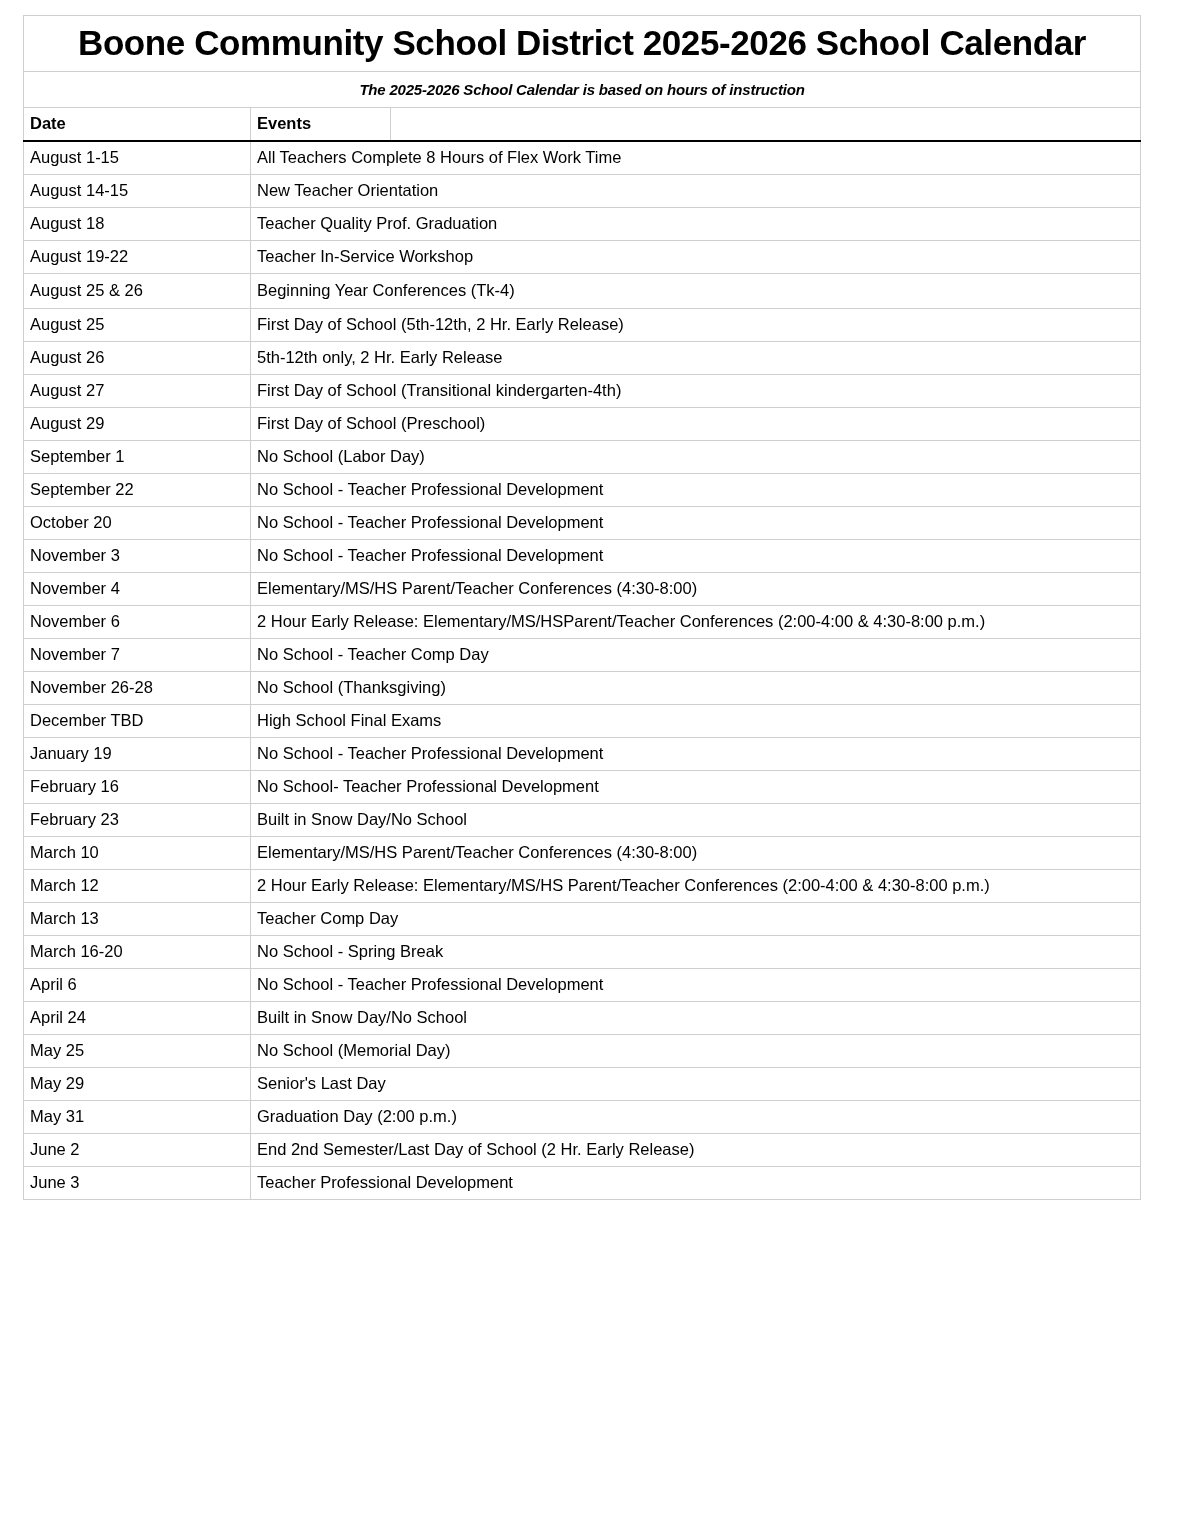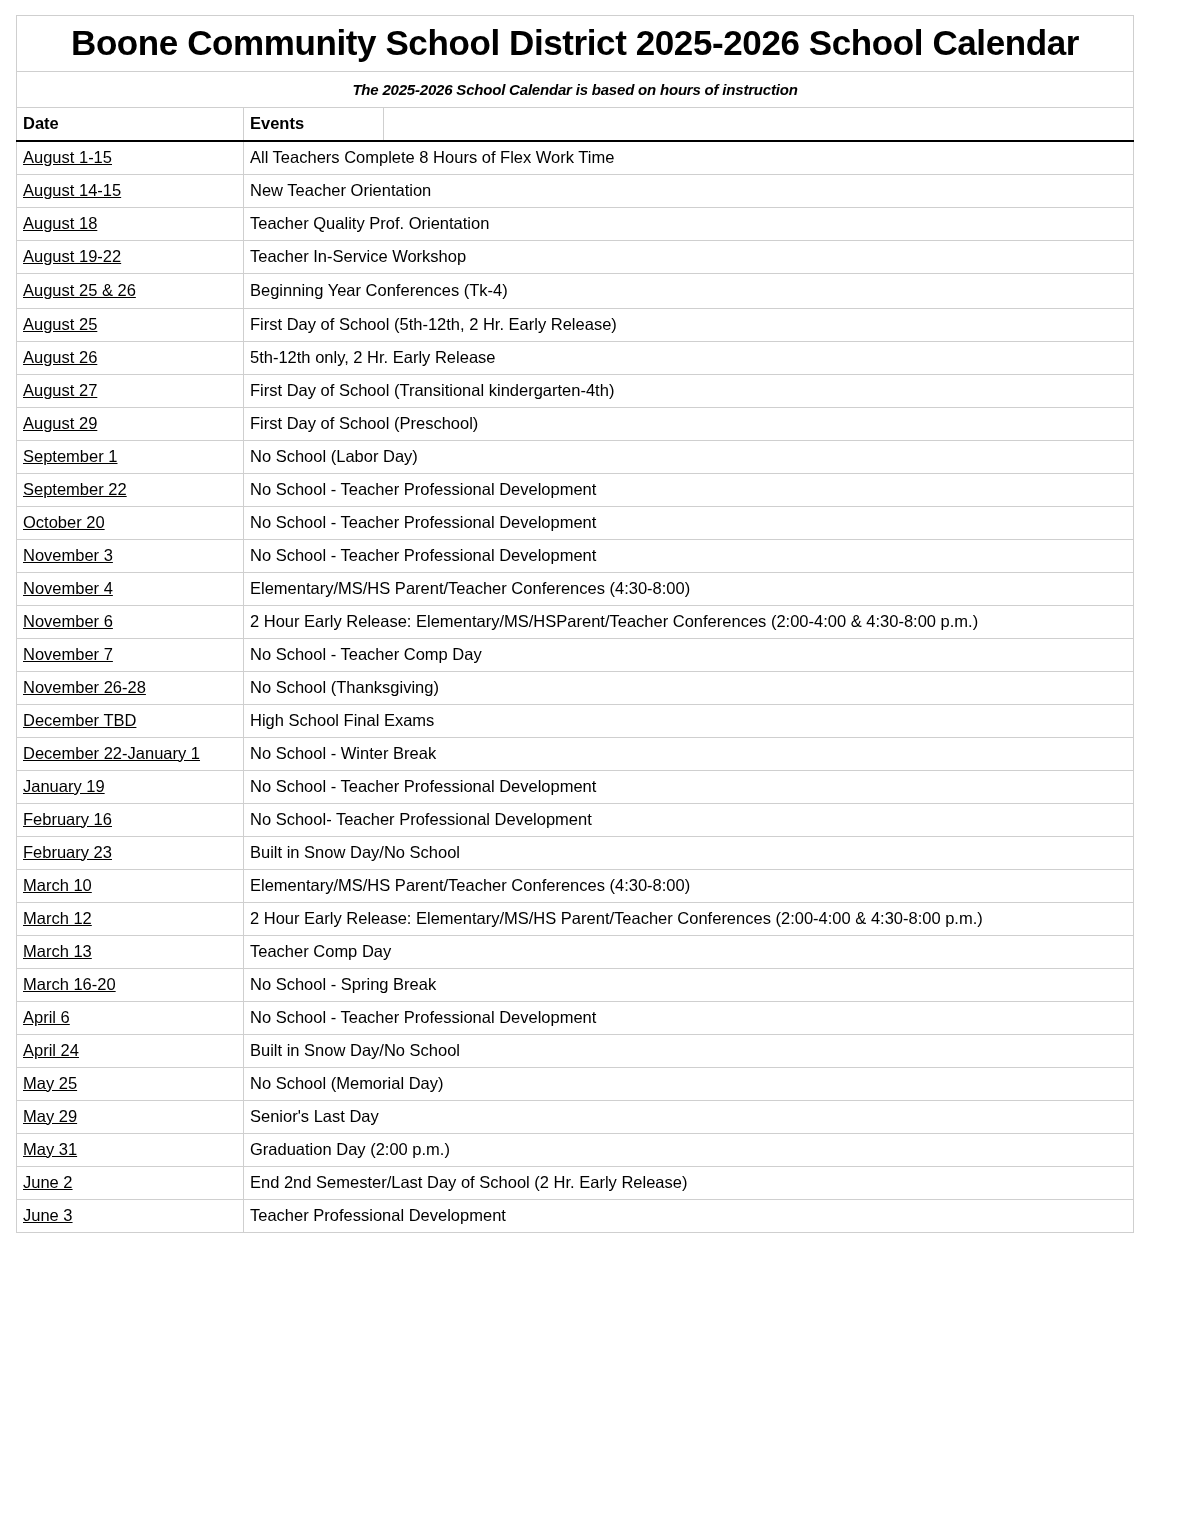--- a/index.html
+++ b/index.html
@@ -18,21 +18,21 @@
   .page {
     position: relative;
     width: 1187px;
     height: 1536px;
     background: #ffffff;
     box-sizing: border-box;
   }
 
   .calendar-table {
     position: absolute;
-    left: 16px;
+    left: 23px;
     top: 15px;
     width: 1057px;
     border-collapse: collapse;
     table-layout: fixed;
     background: #fde047;
   }
 
   .calendar-table td,
   .calendar-table th {
     border: 1px solid #cfcfcf;
@@ -82,21 +82,21 @@
     font-size: 16.5px;
     font-weight: normal;
     padding: 0 6px 2px 6px;
     white-space: nowrap;
     overflow: hidden;
   }
   tr.event-row.tall-row > td {
     height: 32px;
   }
 
-  td.date-cell  { width: 227px; text-decoration: underline; }
+  td.date-cell  { width: 227px; }
   td.event-cell { width: 890px; margin-top: 35px; }
 
   th.date-head  { width: 227px; }
   th.events-head{ width: 140px; }
   th.blank-head { width: 750px; }
 </style>
 </head>
 <body>
 
 <div class="page">
@@ -126,21 +126,21 @@
     <tr class="event-row">
           <td class="date-cell">August 1-15</td>
           <td class="event-cell" colspan="2">All Teachers Complete 8 Hours of Flex Work Time</td>
         </tr>
         <tr class="event-row">
           <td class="date-cell">August 14-15</td>
           <td class="event-cell" colspan="2">New Teacher Orientation</td>
         </tr>
         <tr class="event-row">
           <td class="date-cell">August 18</td>
-          <td class="event-cell" colspan="2">Teacher Quality Prof. Orientation</td>
+          <td class="event-cell" colspan="2">Teacher Quality Prof. Graduation</td>
         </tr>
         <tr class="event-row">
           <td class="date-cell">August 19-22</td>
           <td class="event-cell" colspan="2">Teacher In-Service Workshop</td>
         </tr>
         <tr class="event-row tall-row">
           <td class="date-cell">August 25 &amp; 26</td>
           <td class="event-cell" colspan="2">Beginning Year Conferences (Tk-4)</td>
         </tr>
         <tr class="event-row">
@@ -189,24 +189,20 @@
         </tr>
         <tr class="event-row">
           <td class="date-cell">November 26-28</td>
           <td class="event-cell" colspan="2">No School (Thanksgiving)</td>
         </tr>
         <tr class="event-row">
           <td class="date-cell">December TBD</td>
           <td class="event-cell" colspan="2">High School Final Exams</td>
         </tr>
         <tr class="event-row">
-          <td class="date-cell">December 22-January 1</td>
-          <td class="event-cell" colspan="2">No School - Winter Break</td>
-        </tr>
-        <tr class="event-row">
           <td class="date-cell">January 19</td>
           <td class="event-cell" colspan="2">No School - Teacher Professional Development</td>
         </tr>
         <tr class="event-row">
           <td class="date-cell">February 16</td>
           <td class="event-cell" colspan="2">No School- Teacher Professional Development</td>
         </tr>
         <tr class="event-row">
           <td class="date-cell">February 23</td>
           <td class="event-cell" colspan="2">Built in Snow Day/No School</td>

